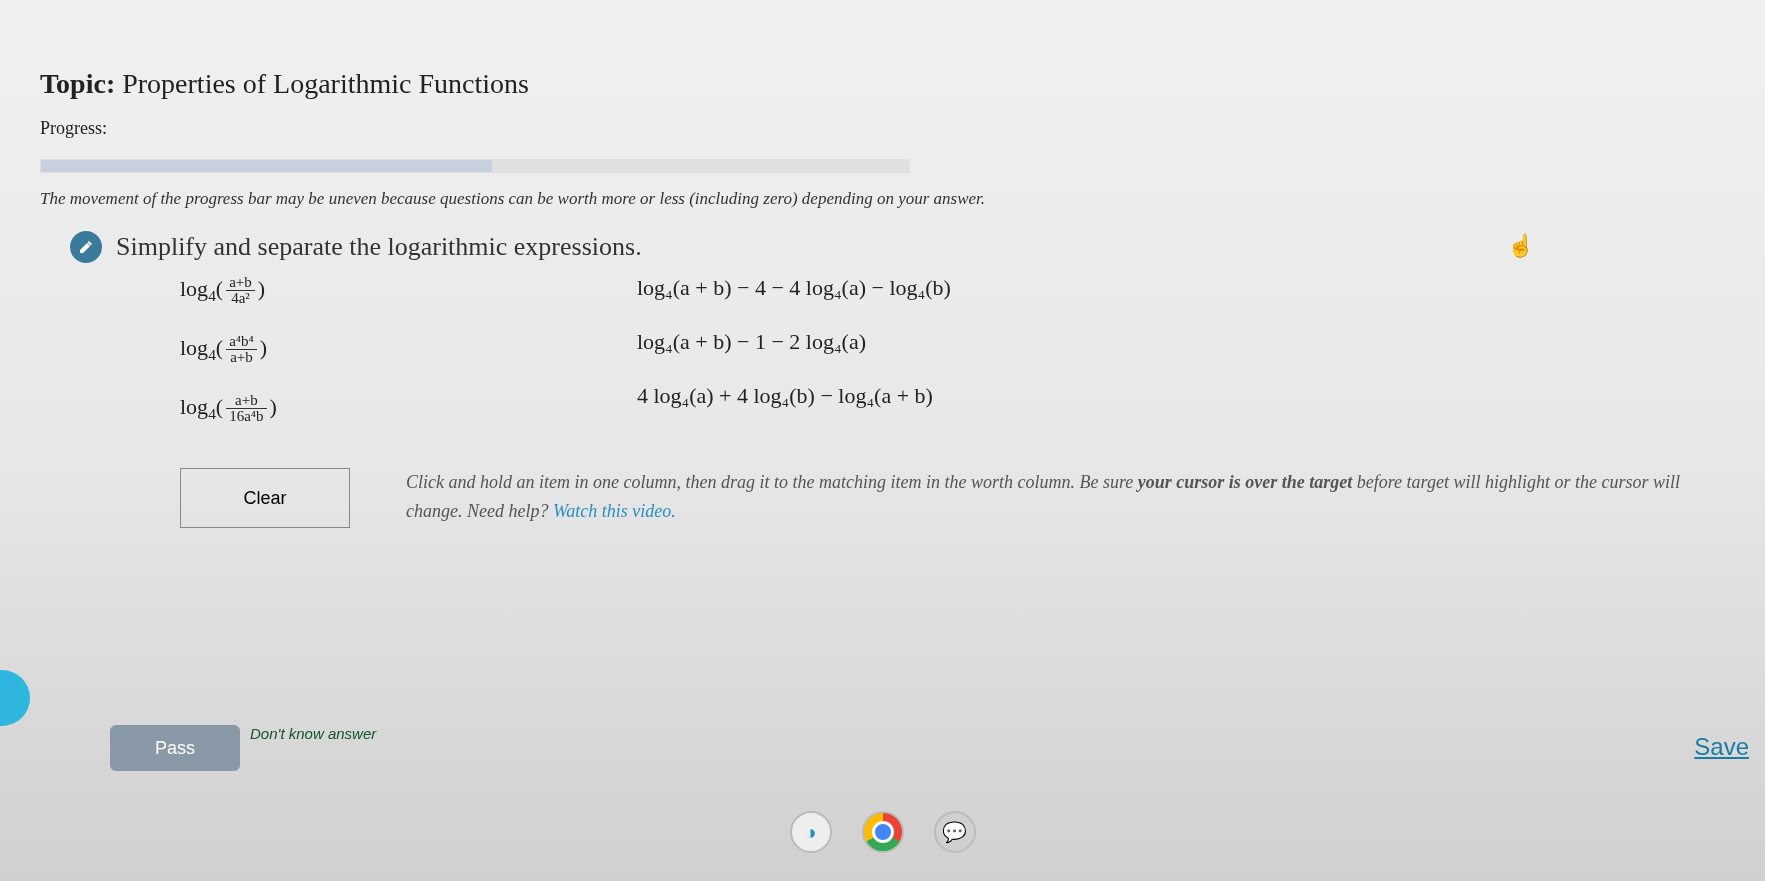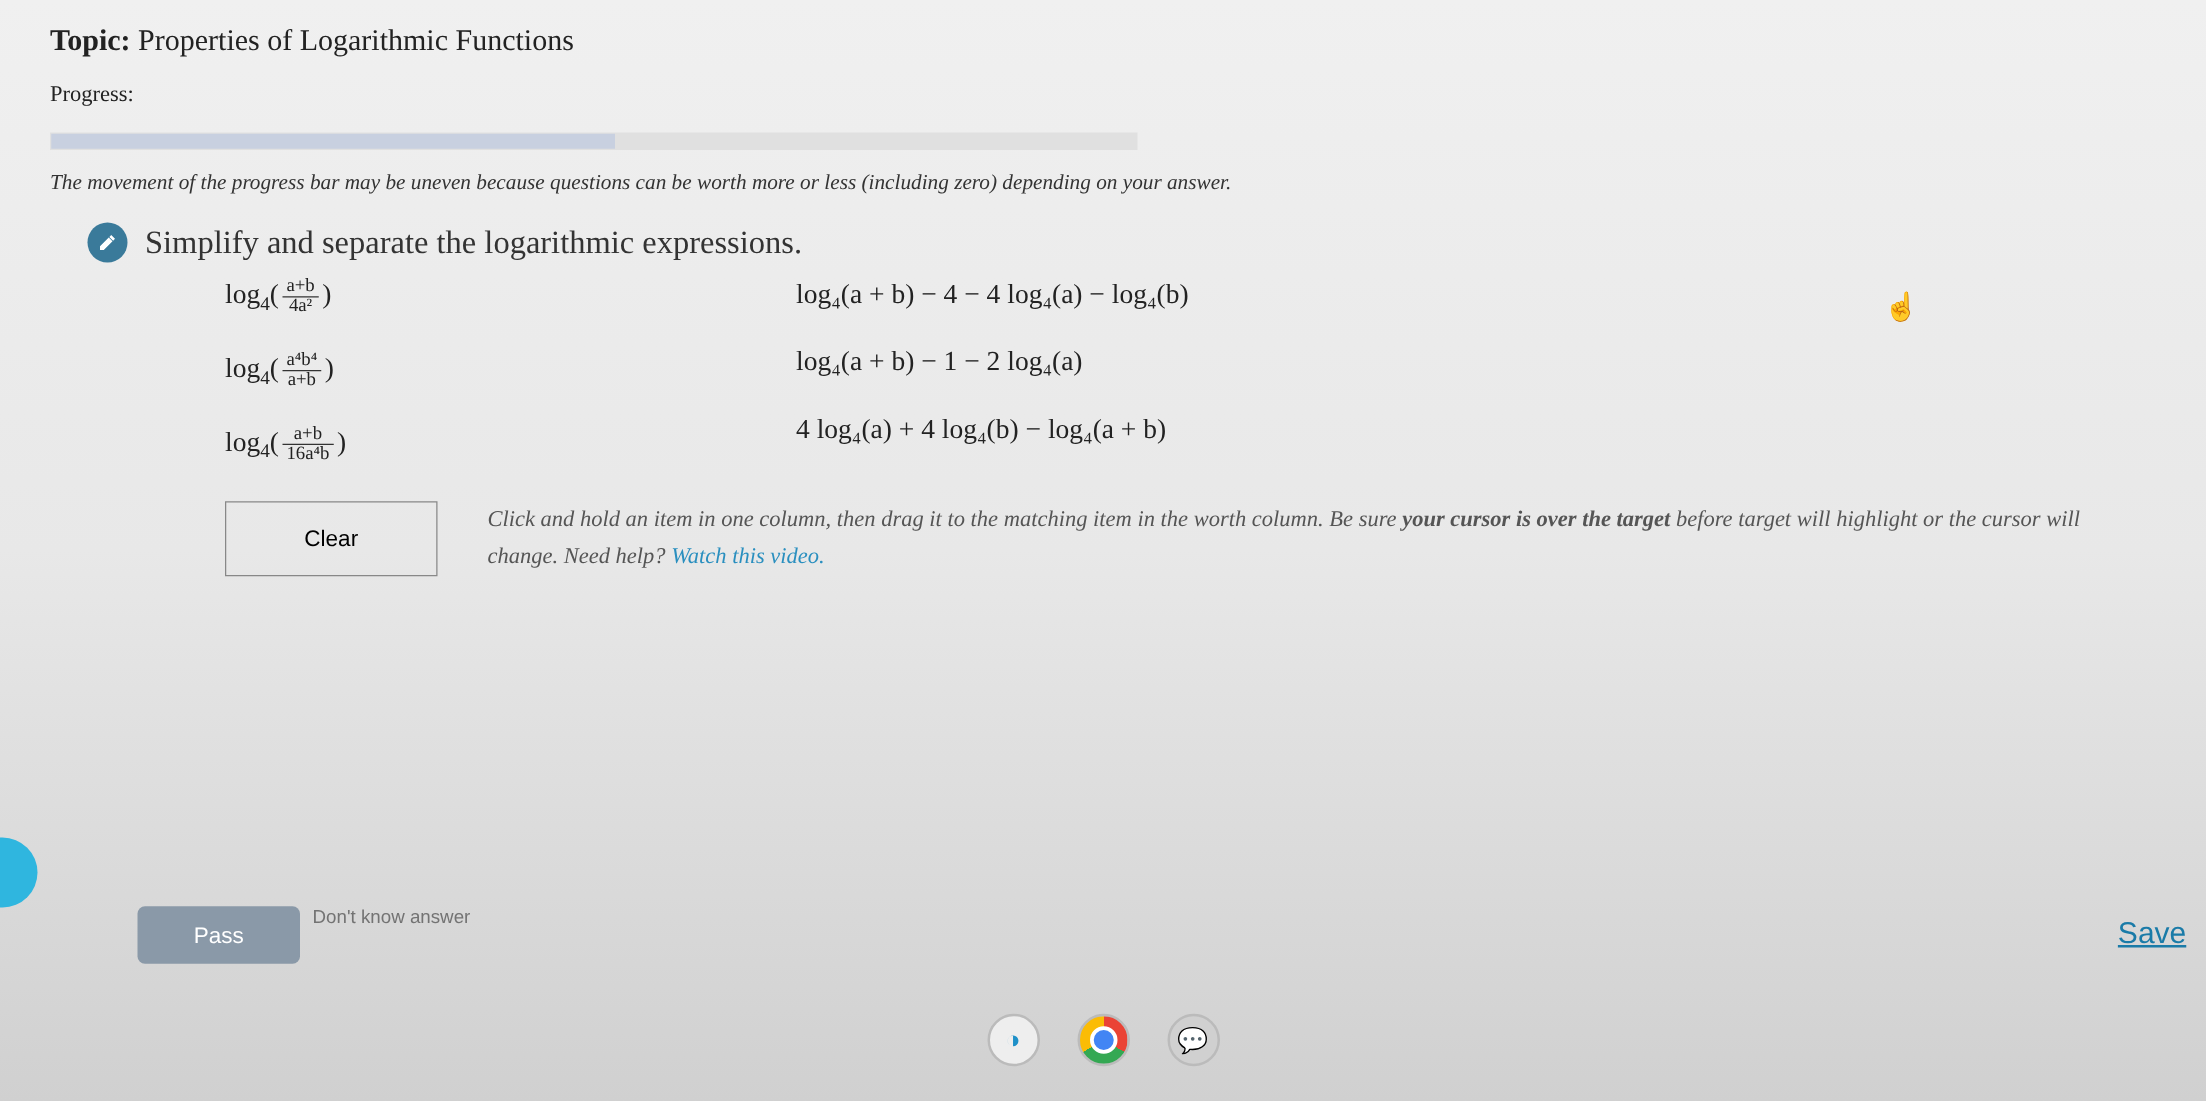--- a/index.html
+++ b/index.html
@@ -6,47 +6,47 @@
     body {
       font-family: Georgia, 'Times New Roman', serif;
       background: linear-gradient(to bottom, #f0f0f0 0%, #e8e8e8 50%, #d0d0d0 100%);
       width: 1765px;
       height: 881px;
       padding: 20px 40px;
       color: #222;
       position: relative;
       overflow: hidden;
     }
-    .topic-line { font-size: 24px; margin-bottom: 18px; }
+    .topic-line { font-size: 28px; margin-bottom: 18px; margin-top: 48px; }
     .topic-label { font-weight: bold; }
     .progress-label { font-size: 18px; margin-bottom: 20px; }
     .progress-bar-outer { width: 870px; height: 14px; background: #e0e0e0; border: 1px solid transparent; margin-bottom: 16px; }
     .progress-bar-inner { width: 52%; height: 100%; background: #c8d0e0; }
     .progress-note { font-size: 17px; font-style: italic; color: #333; margin-bottom: 22px; }
     .question-row { display: flex; align-items: center; gap: 14px; margin-left: 30px; }
     .pencil-icon { width: 32px; height: 32px; border-radius: 50%; background: #3a7a9a; color: #fff; display:flex; align-items:center; justify-content:center; font-size:16px; }
     .question-text { font-size: 26px; font-family: Georgia, serif; color: #333; }
     .columns { display: flex; gap: 360px; margin-left: 140px; margin-top: 12px; }
     .col { display: flex; flex-direction: column; gap: 28px; font-size: 22px; font-family: Georgia, serif; }
     .col.right { font-size: 22px; }
     .frac { display: inline-block; vertical-align: middle; text-align: center; font-size: 15px; line-height:1; margin: 0 3px;}
     .frac .num { display:block; border-bottom:1px solid #333; padding: 0 3px; }
     .frac .den { display:block; padding: 0 3px; }
     .sub { font-size: 0.7em; vertical-align: sub; }
     .hand-cursor { position: absolute; right: 230px; top: 233px; font-size: 22px; }
-    .clear-row { display: flex; align-items: flex-start; gap: 40px; margin-left: 140px; margin-top: 30px; }
+    .clear-row { display: flex; align-items: flex-start; gap: 56px; margin-left: 140px; margin-top: 44px; }
     .clear-btn { width: 170px; height: 60px; border: 1px solid #888; background: transparent; font-size: 18px; font-family: Arial, sans-serif; cursor: pointer; }
     .help-text { font-style: italic; color: #555; font-size: 18px; max-width: 1300px; line-height: 1.6; }
     .help-link { color: #2a8fbf; }
     .bold { font-weight: bold; font-style: italic; }
     .bottom-row { position: absolute; bottom: 110px; left: 110px; display: flex; gap: 60px; align-items: flex-start; width: 100%; }
     .submit-btn { width: 260px; height: 46px; background: linear-gradient(to bottom,#2fb6df,#0b99c9); border:none; border-radius:6px; color:#fff; font-size:18px; font-family: Arial, sans-serif; cursor:pointer; }
     .pass-col { display:flex; flex-direction:row; gap:10px; }
     .pass-btn { width: 130px; height: 46px; background: #8a99a8; border:none; border-radius:6px; color:#fff; font-size:18px; font-family: Arial, sans-serif; cursor:pointer; }
-    .dont-know { font-size:15px; color:#737373; font-family: Arial, sans-serif; }
+    .dont-know { font-size:15px; color:#14532d; font-style:italic; font-family: Arial, sans-serif; }
     .save-link { position:absolute; right: 16px; bottom: 120px; color:#1a7ba8; font-size:24px; text-decoration: underline; cursor:pointer; font-family: Arial, sans-serif;}
     .taskbar { position: absolute; bottom: 28px; left: 50%; transform: translateX(-50%); display:flex; gap: 30px; }
     .tb-icon { width: 42px; height: 42px; border-radius: 50%; background:#eee; border:2px solid #bbb; display:flex; align-items:center; justify-content:center; }
     .tb-blue { color:#1e90c8; font-size:20px; }
     .tb-chrome { background: conic-gradient(#ea4335 0 120deg, #34a853 120deg 240deg, #fbbc05 240deg 360deg); position:relative;}
     .tb-chrome::after{content:"";position:absolute;width:16px;height:16px;border-radius:50%;background:#4285f4;border:3px solid #fff;}
     .tb-gray { background:#d0d0d0; color:#555; font-size:20px;}
     .left-blue { position: absolute; left: 0; top: 670px; width: 30px; height: 56px; background:#2fb6df; border-top-right-radius: 28px; border-bottom-right-radius:28px;}
   </style>
 </head>

